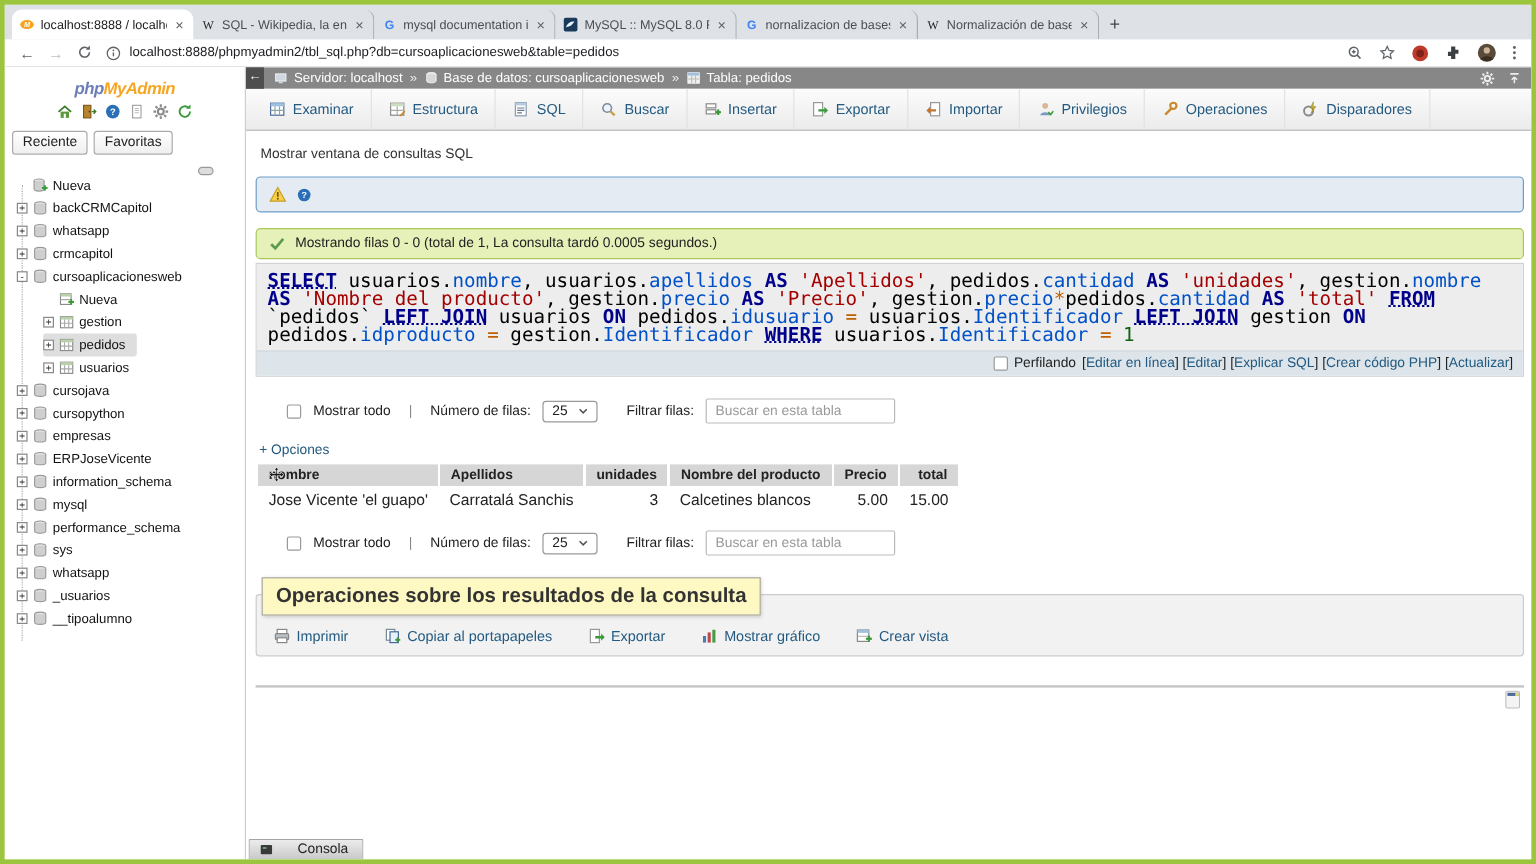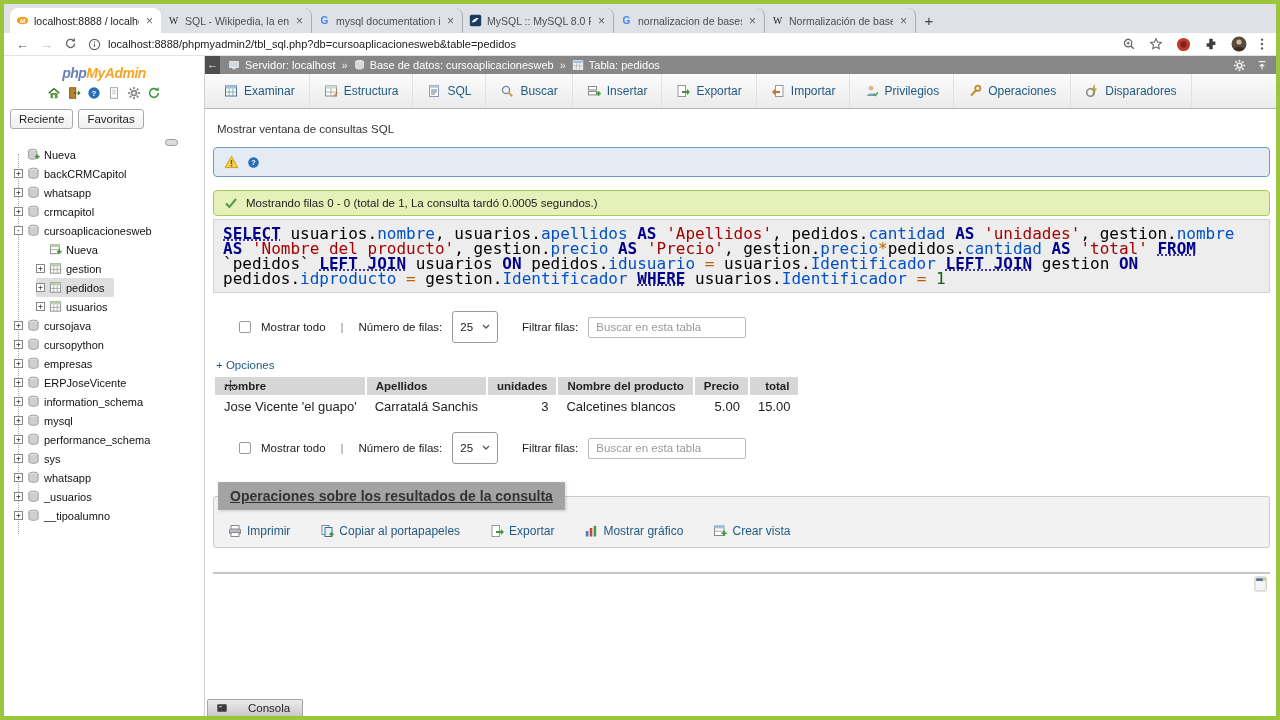--- a/index.html
+++ b/index.html
@@ -63,31 +63,31 @@
   .tk-kw  { color:#00008b; font-weight:bold; }
   .tk-kwu { color:#00008b; font-weight:bold; text-decoration:underline dotted; }
   .tk-attr{ color:#0050c8; }
   .tk-str { color:#a40000; }
   .tk-op  { color:#c06000; }
   .tk-num { color:#106010; }
   a.pmalink, .pmalink { color:#235a81; text-decoration:none; cursor:pointer; }
   .filterrow { display:flex; align-items:center; gap:10px; margin:18px 0 0 26px; }
   .cb { width:12px; height:12px; border:1px solid #999; border-radius:2px; background:#fff; flex:none; }
   .pipe { color:#888; margin:0 5px; }
-  .pmaselect { border:1px solid #999; border-radius:3px; background:#fff; padding:1px 7px; display:inline-flex; align-items:center; gap:9px; height:32px; }
+  .pmaselect { border:1px solid #999; border-radius:3px; background:#fff; padding:1px 7px; display:inline-flex; align-items:center; gap:9px; height:18px; }
   .filterinput { border:1px solid #bbb; border-radius:2px; height:21px; width:158px; padding:0 7px; font-size:11.5px; font-family:"Liberation Sans",sans-serif; color:#222; }
   .filterinput::placeholder { color:#999; }
   .options { display:block; margin:16px 0 6px 3px; }
   table.results { border-collapse:collapse; margin-left:2px; }
   table.results th { background:#d6d6d6; font-weight:bold; text-align:left; padding:3px 9px; border-right:2px solid #fff; font-size:11.5px; position:relative; white-space:nowrap; }
   table.results td { padding:4px 9px; font-size:13px; white-space:nowrap; }
   table.results td.num, table.results th.num { text-align:right; }
   .cursoroverlay { position:absolute; left:9px; top:2px; }
   .opsbox { position:relative; margin-top:32px; background:#f2f2f2; border:1px solid #ccc; border-radius:3px; height:52px; }
-  .opslegend { position:absolute; top:-15px; left:4px; background:#a3a3a3; border:1px solid #a8a8a8; padding:5px 11px; font-weight:bold; font-size:14px; box-shadow:1px 1px 3px rgba(0,0,0,.18); color:#333;text-decoration:underline; }
+  .opslegend { position:absolute; top:-15px; left:4px; background:#fef9c3; border:1px solid #a8a8a8; padding:5px 11px; font-weight:bold; font-size:17px; box-shadow:1px 1px 3px rgba(0,0,0,.18); color:#333; }
   .opslinks { position:absolute; left:14px; bottom:9px; display:flex; gap:30px; align-items:center; }
   .opslink { display:flex; align-items:center; gap:5px; font-size:12px; }
   .dividerwrap { position:relative; margin-top:24px; }
   .divider { border-top:2px solid #c6c6c6; }
   .winicon { position:absolute; right:2px; top:3px; }
   .consoletab { position:absolute; left:2px; bottom:0; background:linear-gradient(#ececec,#c9c9c9); border:1px solid #a5a5a5; border-bottom:none; border-radius:2px 2px 0 0; padding:2px 12px 2px 8px; display:flex; gap:20px; font-size:11.5px; color:#222; }
 </style>
 </head>
 <body>
 
@@ -672,20 +672,25 @@
           <span class="icon">
               <svg width="14" height="14" viewBox="0 0 14 14">
                 <path d="M2 7.5l3.4 3.4L12 3" fill="none" stroke="#5a9a4a" stroke-width="2.2"></path>
               </svg>
             </span>
           <span>Mostrando filas 0 - 0 (total de 1, La consulta tardó 0.0005 segundos.)</span>
         </div>
 
         <div class="sqlbox">
           <div class="sqlcode"><span class="tk-kwu">SELECT</span><span class="tk-p"> usuarios.</span><span class="tk-attr">nombre</span><span class="tk-p">, usuarios.</span><span class="tk-attr">apellidos</span><span class="tk-p"> </span><span class="tk-kw">AS</span><span class="tk-p"> </span><span class="tk-str">'Apellidos'</span><span class="tk-p">, pedidos.</span><span class="tk-attr">cantidad</span><span class="tk-p"> </span><span class="tk-kw">AS</span><span class="tk-p"> </span><span class="tk-str">'unidades'</span><span class="tk-p">, gestion.</span><span class="tk-attr">nombre</span><span class="tk-p"> </span><span class="tk-kw">AS</span><span class="tk-p"> </span><span class="tk-str">'Nombre del producto'</span><span class="tk-p">, gestion.</span><span class="tk-attr">precio</span><span class="tk-p"> </span><span class="tk-kw">AS</span><span class="tk-p"> </span><span class="tk-str">'Precio'</span><span class="tk-p">, gestion.</span><span class="tk-attr">precio</span><span class="tk-op">*</span><span class="tk-p">pedidos.</span><span class="tk-attr">cantidad</span><span class="tk-p"> </span><span class="tk-kw">AS</span><span class="tk-p"> </span><span class="tk-str">'total'</span><span class="tk-p"> </span><span class="tk-kwu">FROM</span><span class="tk-p"> `pedidos` </span><span class="tk-kwu">LEFT JOIN</span><span class="tk-p"> usuarios </span><span class="tk-kw">ON</span><span class="tk-p"> pedidos.</span><span class="tk-attr">idusuario</span><span class="tk-p"> </span><span class="tk-op">=</span><span class="tk-p"> usuarios.</span><span class="tk-attr">Identificador</span><span class="tk-p"> </span><span class="tk-kwu">LEFT JOIN</span><span class="tk-p"> gestion </span><span class="tk-kw">ON</span><span class="tk-p"> pedidos.</span><span class="tk-attr">idproducto</span><span class="tk-p"> </span><span class="tk-op">=</span><span class="tk-p"> gestion.</span><span class="tk-attr">Identificador</span><span class="tk-p"> </span><span class="tk-kwu">WHERE</span><span class="tk-p"> usuarios.</span><span class="tk-attr">Identificador</span><span class="tk-p"> </span><span class="tk-op">=</span><span class="tk-p"> </span><span class="tk-num">1</span></div>
+          <div class="sqltools">
+            <span class="cb"></span>
+            <span>Perfilando</span>
+            <span id="proflinks">[<a class="pmalink">Editar en línea</a>] [<a class="pmalink">Editar</a>] [<a class="pmalink">Explicar SQL</a>] [<a class="pmalink">Crear código PHP</a>] [<a class="pmalink">Actualizar</a>]</span>
+          </div>
         </div>
 
         <div class="filterrow">
           <span class="cb"></span>
           <span>Mostrar todo</span>
           <span class="pipe">|</span>
           <span>Número de filas:</span>
           <span class="pmaselect">
               <span>25</span>
               <svg width="8" height="6" viewBox="0 0 8 6">

